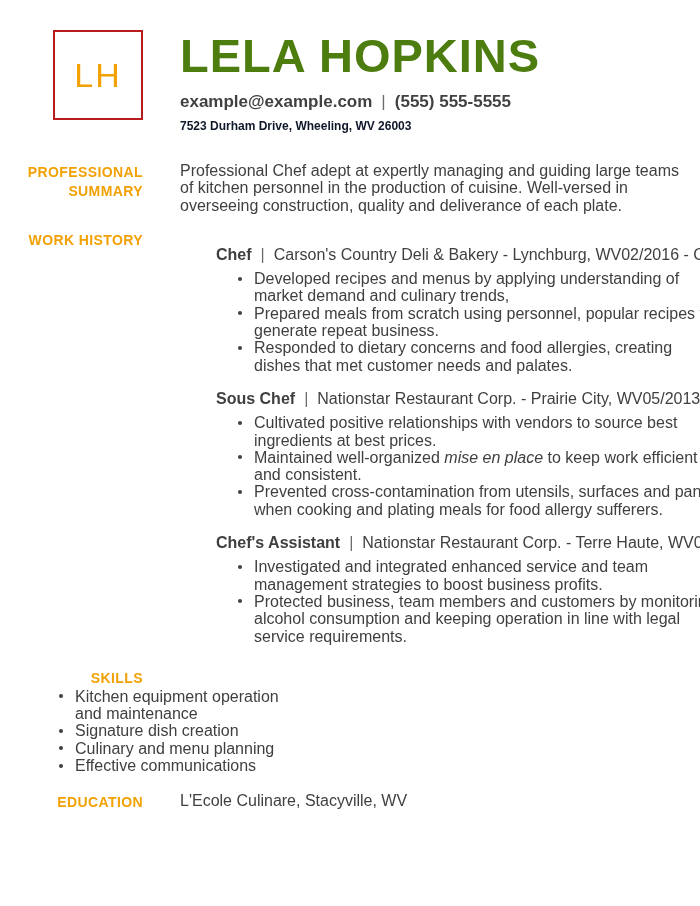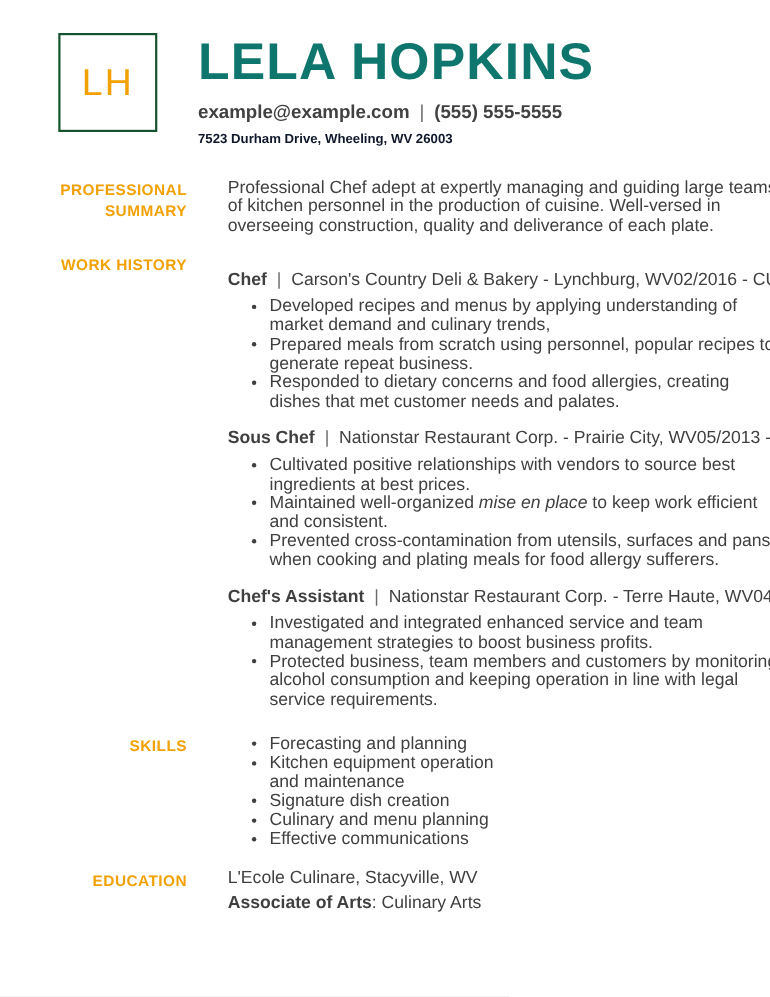--- a/index.html
+++ b/index.html
@@ -7,41 +7,41 @@
   body { display:flex; justify-content:center; }
   .page {
     width:700px; height:906px; background:#ffffff; position:relative;
     font-family:"Liberation Sans","DejaVu Sans",sans-serif; color:#3f3f3f;
     overflow:hidden;
   }
   
   .hdr { display:flex; padding-top:30px; }
   .logo {
     width:90px; height:90px; margin-left:53px; flex-shrink:0;
-    border:2px solid #14532d; display:flex; align-items:center; justify-content:center;
+    border:2px solid #b91c1c; display:flex; align-items:center; justify-content:center;
   }
   .logo span { font-size:34px; color:#f2a104; letter-spacing:2px; }
   .hdr-text { margin-left:37px; padding-top:2px; }
   .name {
-    font-size:47px; font-weight:bold; color:#0f766e; letter-spacing:1px;
+    font-size:47px; font-weight:bold; color:#4d7c0f; letter-spacing:1px;
     line-height:1.0; white-space:nowrap;
   }
   .contact { margin-top:13px; font-size:17px; font-weight:bold; color:#414141; }
   .contact .sep { margin:0 9px; font-weight:normal; color:#6b6b6b; }
   .address { margin-top:7px; font-size:12px; font-weight:bold; color:#0f172a; }
   
   .row { display:flex; }
   .row.summary   { margin-top:29px; }
-  .row.work      { margin-top:16px; }
-  .row.skills    { margin-top:14px; }
+  .row.work      { margin-top:16px;gap:36px; }
+  .row.skills    { margin-top:14px;flex-direction:column; }
   .row.education { margin-top:18px; }
   .lbl {
     width:143px; flex-shrink:0; text-align:right;
     color:#f2a104; font-weight:bold; font-size:14px; letter-spacing:0.4px;
-    line-height:19px; padding-top:1px;margin-left:27px;
+    line-height:19px; padding-top:1px;
   }
   .bdy { margin-left:37px; width:505px; font-size:16px; line-height:17.3px; color:#3f3f3f; }
   .summary-text { width:500px; }
   
   .job { margin-bottom:9px;margin-top:16px; }
   .job-head { display:flex; align-items:baseline; margin-bottom:7px; }
   .job-title { font-weight:bold; white-space:nowrap; }
   .job-sep { margin:0 9px; color:#6b6b6b; }
   .job-company { white-space:nowrap; }
   .job-dates { margin-left:auto; white-space:nowrap; }
@@ -143,33 +143,29 @@
       </div>
 
     </div>
   </div>
 
   <div class="row skills">
     <div class="lbl">SKILLS</div>
     <div class="bdy">
       <div class="skills-cols">
         <ul class="col1">
-          <li>Forecasting and planning</li>
           <li>Kitchen equipment operation and maintenance</li>
           <li>Signature dish creation</li>
           <li>Culinary and menu planning</li>
           <li>Effective communications</li>
         </ul>
       </div>
     </div>
   </div>
 
   <div class="row education">
     <div class="lbl">EDUCATION</div>
     <div class="bdy">
       <div class="school">L'Ecole Culinare, Stacyville, WV</div>
-      <div class="degree-line">
-        <strong>Associate of Arts</strong><span>: Culinary Arts</span>
-      </div>
     </div>
   </div>
 
 </div>
 
 </body></html>

